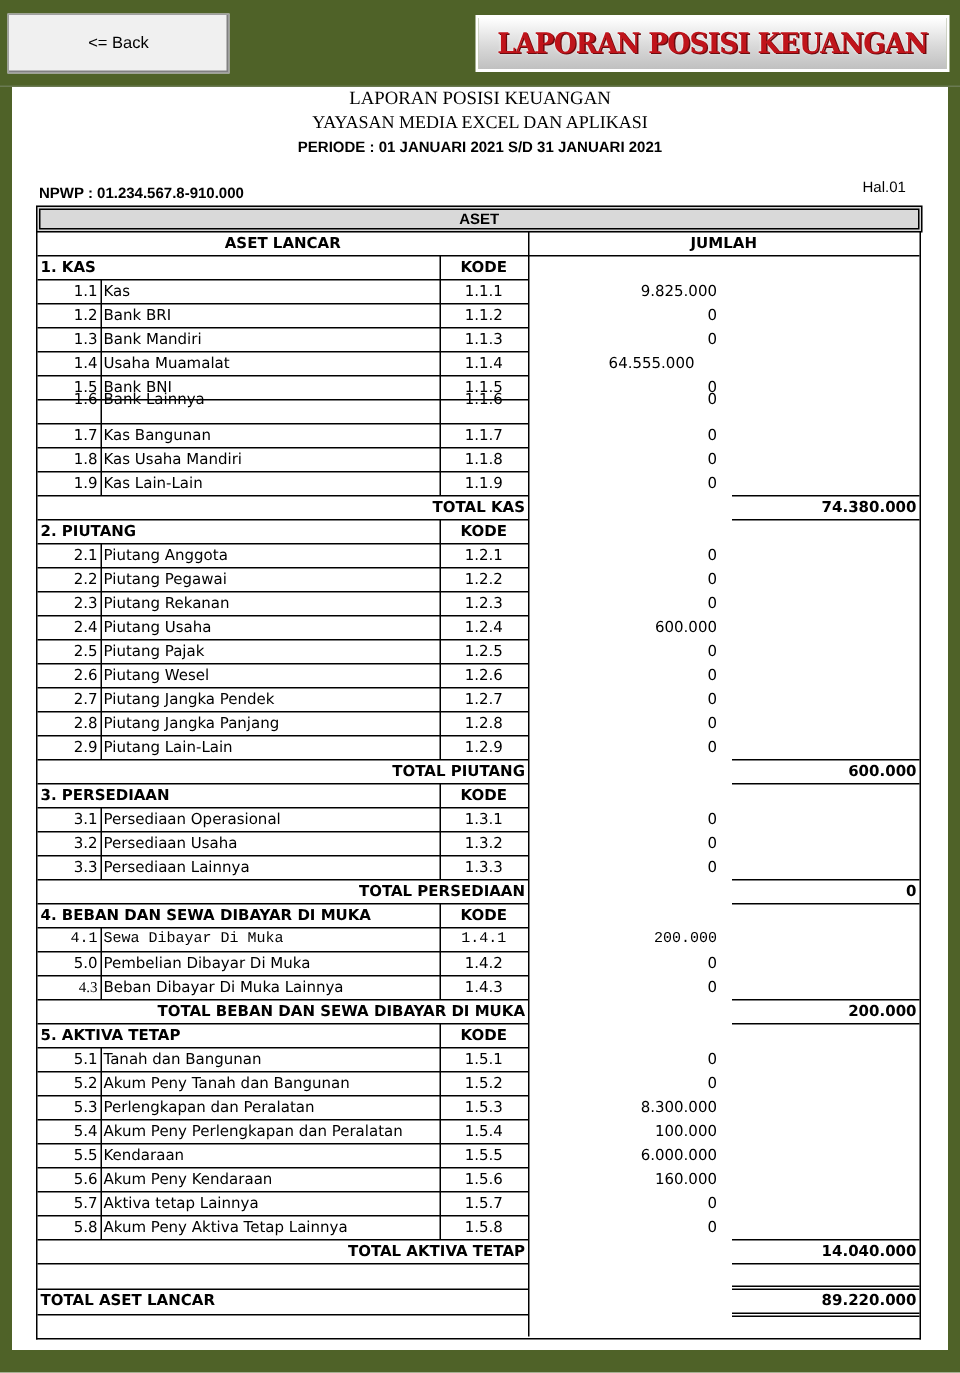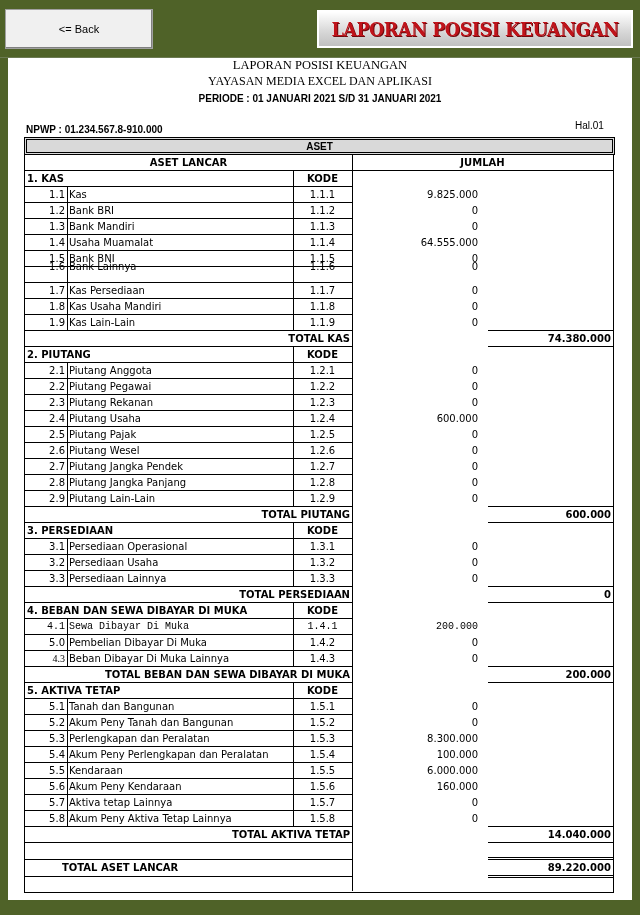--- a/index.html
+++ b/index.html
@@ -75,40 +75,40 @@
       <div class="cell " style="left:0px;width:40px;justify-content:flex-end;">1.3</div>
       <div class="cell " style="left:44px;width:220px;">Bank Mandiri</div>
       <div class="cell " style="left:268px;width:59px;justify-content:center;">1.1.3</div>
       <div class="cell num" style="left:327px;width:126px;">0</div>
     </div>
     <div class="hline" style="left:0;top:80px;width:327px;"></div>
     <div class="row" style="top:80px;width:588px;">
       <div class="cell " style="left:0px;width:40px;justify-content:flex-end;">1.4</div>
       <div class="cell " style="left:44px;width:220px;">Usaha Muamalat</div>
       <div class="cell " style="left:268px;width:59px;justify-content:center;">1.1.4</div>
-      <div class="cell num" style="left:327px;width:126px;">64.555.000</div>
+      <div class="cell num" style="left:312px;width:126px;">64.555.000</div>
     </div>
     <div class="hline" style="left:0;top:96px;width:327px;"></div>
     <div class="row" style="top:96px;width:588px;">
       <div class="cell " style="left:0px;width:40px;justify-content:flex-end;">1.5</div>
       <div class="cell " style="left:44px;width:220px;">Bank BNI</div>
       <div class="cell " style="left:268px;width:59px;justify-content:center;">1.1.5</div>
       <div class="cell num" style="left:327px;width:126px;">0</div>
     </div>
     <div class="hline" style="left:0;top:112px;width:327px;"></div>
     <div class="row" style="top:104px;width:588px;">
       <div class="cell " style="left:0px;width:40px;justify-content:flex-end;">1.6</div>
       <div class="cell " style="left:44px;width:220px;">Bank Lainnya</div>
       <div class="cell " style="left:268px;width:59px;justify-content:center;">1.1.6</div>
       <div class="cell num" style="left:327px;width:126px;">0</div>
     </div>
     <div class="hline" style="left:0;top:128px;width:327px;"></div>
     <div class="row" style="top:128px;width:588px;">
       <div class="cell " style="left:0px;width:40px;justify-content:flex-end;">1.7</div>
-      <div class="cell " style="left:44px;width:220px;">Kas Persediaan</div>
+      <div class="cell " style="left:44px;width:220px;">Kas Bangunan</div>
       <div class="cell " style="left:268px;width:59px;justify-content:center;">1.1.7</div>
       <div class="cell num" style="left:327px;width:126px;">0</div>
     </div>
     <div class="hline" style="left:0;top:144px;width:327px;"></div>
     <div class="row" style="top:144px;width:588px;">
       <div class="cell " style="left:0px;width:40px;justify-content:flex-end;">1.8</div>
       <div class="cell " style="left:44px;width:220px;">Kas Usaha Mandiri</div>
       <div class="cell " style="left:268px;width:59px;justify-content:center;">1.1.8</div>
       <div class="cell num" style="left:327px;width:126px;">0</div>
     </div>
@@ -343,19 +343,19 @@
       <div class="cell b" style="left:0;width:325px;justify-content:flex-end;">TOTAL AKTIVA TETAP</div>
       <div class="cell b num" style="left:463px;width:123px;">14.040.000</div>
     </div>
     <div class="hline" style="left:463px;top:672px;width:125px;"></div>
     <div class="hline" style="left:0;top:688px;width:327px;"></div>
     <div class="hline" style="left:463px;top:688px;width:125px;"></div>
     <div class="hline" style="left:0;top:705px;width:327px;"></div>
     <div class="hline" style="left:463px;top:703px;width:125px;"></div>
     <div class="hline" style="left:463px;top:705px;width:125px;"></div>
     <div class="row" style="top:705px;width:588px;">
-      <div class="cell b" style="left:2px;width:300px;margin-left:35px;">TOTAL ASET LANCAR</div>
+      <div class="cell b" style="left:2px;width:300px;">TOTAL ASET LANCAR</div>
       <div class="cell b num" style="left:463px;width:123px;">89.220.000</div>
     </div>
     <div class="hline" style="left:0;top:722px;width:327px;"></div>
     <div class="hline" style="left:463px;top:721px;width:125px;"></div>
     <div class="hline" style="left:463px;top:723px;width:125px;"></div>
   </div>
 
 </body></html>

